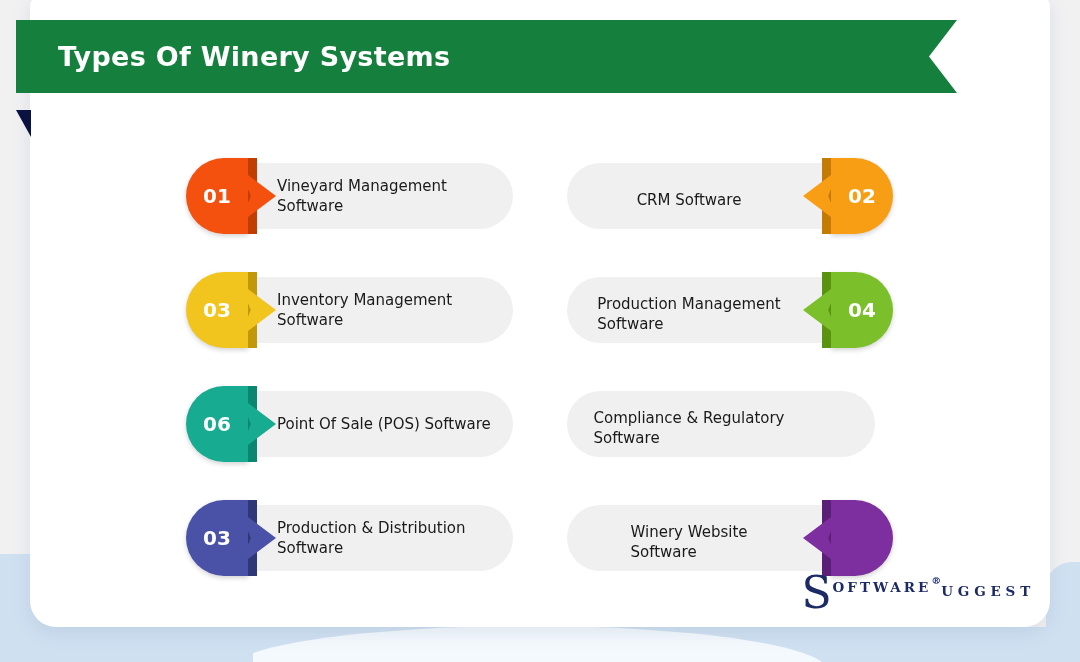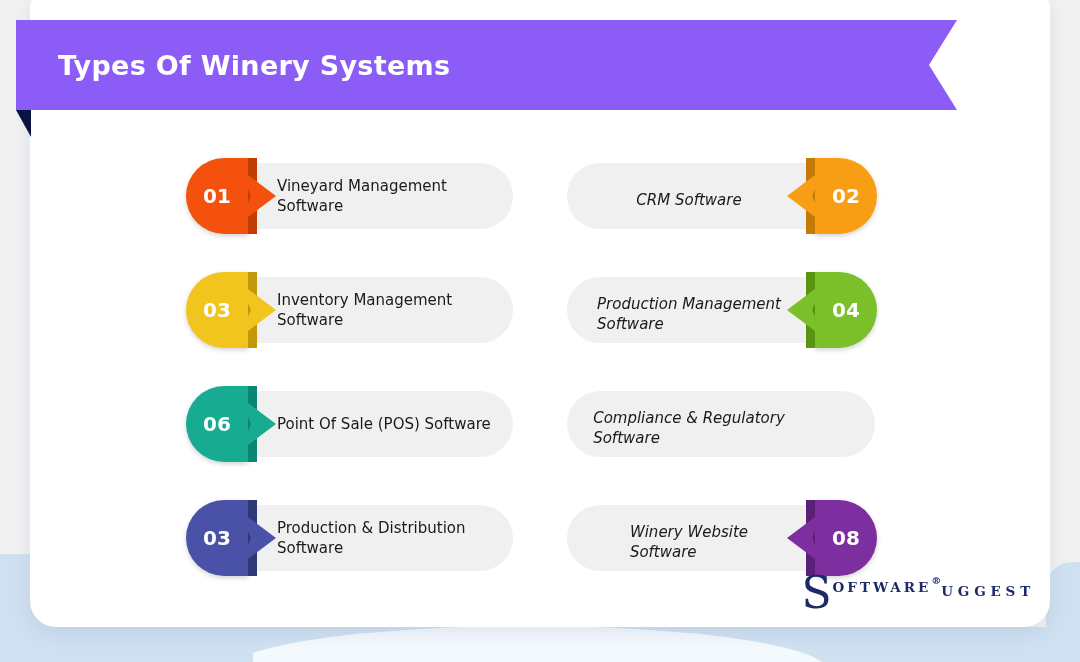--- a/index.html
+++ b/index.html
@@ -14,40 +14,40 @@
                   background:#cfe0f1; border-radius:0 64px 0 0; }
   .bg-blob-right{ position:absolute; right:0; bottom:0; width:34px; height:100px;
                   background:#cfe0f1; border-radius:26px 0 0 0; }
 
   
   .card { position:absolute; left:30px; top:-4px; width:1020px; height:631px;
           background:#ffffff; border-radius:10px 10px 26px 26px;
           box-shadow:0 6px 18px rgba(110,130,160,.16); }
 
   
-  .banner { position:absolute; left:16px; top:20px; width:941px; height:90px;
-            background:#8b5cf6; display:flex; align-items:center; padding-left:42px;
+  .banner { position:absolute; left:16px; top:20px; width:941px; height:73px;
+            background:#15803d; display:flex; align-items:center; padding-left:42px;
             clip-path:polygon(0 0, 100% 0, calc(100% - 28px) 50%, 100% 100%, 0 100%); }
   .banner-title { color:#ffffff; font-size:27px; font-weight:bold; letter-spacing:.3px; }
   .banner-fold { position:absolute; left:16px; top:110px; width:15px; height:27px;
                  background:#091240; clip-path:polygon(0 0, 100% 0, 100% 100%); }
 
   
   .row { position:absolute; width:327px; height:76px; }
   .row.c0 { left:186px; } .row.c1 { left:567px; }
   .r0 { top:158px; } .r1 { top:272px; } .r2 { top:386px; } .r3 { top:500px; }
 
   .pill { position:absolute; top:5px; height:66px; background:#f0f0f1;
           border-radius:33px; display:flex; align-items:center; }
   .left  .pill { left:19px; right:0;  padding:0 12px 0 72px; }
-  .right .pill { left:0; right:19px; padding:8px 82px 0 18px; justify-content:center;font-style:italic; }
+  .right .pill { left:0; right:19px; padding:8px 82px 0 18px; justify-content:center; }
   .pill-label { font-size:15px; line-height:1.35; color:#1a1a1a; white-space:pre-line; }
 
   .badge { position:absolute; top:0; width:90px; height:68px; }
-  .left  .badge { left:0; }  .right .badge { right:17px; }
+  .left  .badge { left:0; }  .right .badge { right:1px; }
   .badge-rect { position:absolute; top:0; width:62px; height:76px;
                 box-shadow:0 2px 5px rgba(0,0,0,.18); }
   .left  .badge-rect { left:0;  border-radius:38px 0 0 38px; }
   .right .badge-rect { right:0; border-radius:0 38px 38px 0; }
   .badge-shade { position:absolute; top:0; width:9px; height:76px; }
   .left  .badge-shade { left:62px; } .right .badge-shade { right:62px; }
   .badge-arrow { position:absolute; top:11px; width:36px; height:54px; }
   .left  .badge-arrow { left:54px;  clip-path:polygon(0 0, 100% 50%, 0 100%, 30% 50%); }
   .right .badge-arrow { right:54px; clip-path:polygon(100% 0, 0 50%, 100% 100%, 70% 50%); }
   .badge-num { position:absolute; top:0; width:62px; height:76px; display:flex;
@@ -164,21 +164,20 @@
 
 <div class="row right c1 r3">
   <div class="pill">
     <div class="pill-label">Winery Website
 Software</div>
   </div>
   <div class="badge">
     <div class="badge-rect" style="background-color: rgb(126, 47, 159);"></div>
     <div class="badge-shade" style="background-color: rgb(92, 31, 120);"></div>
     <div class="badge-arrow" style="background-color: rgb(126, 47, 159);"></div>
-    <div class="badge-num">08</div>
   </div>
 </div>
 
 <div class="logo">
   <span class="logo-s">S</span>
   <span class="logo-lines">
     <span class="logo-line1"><span>OFTWARE</span><span class="logo-reg">®</span></span>
     <span class="logo-line2">UGGEST</span>
   </span>
 </div>

